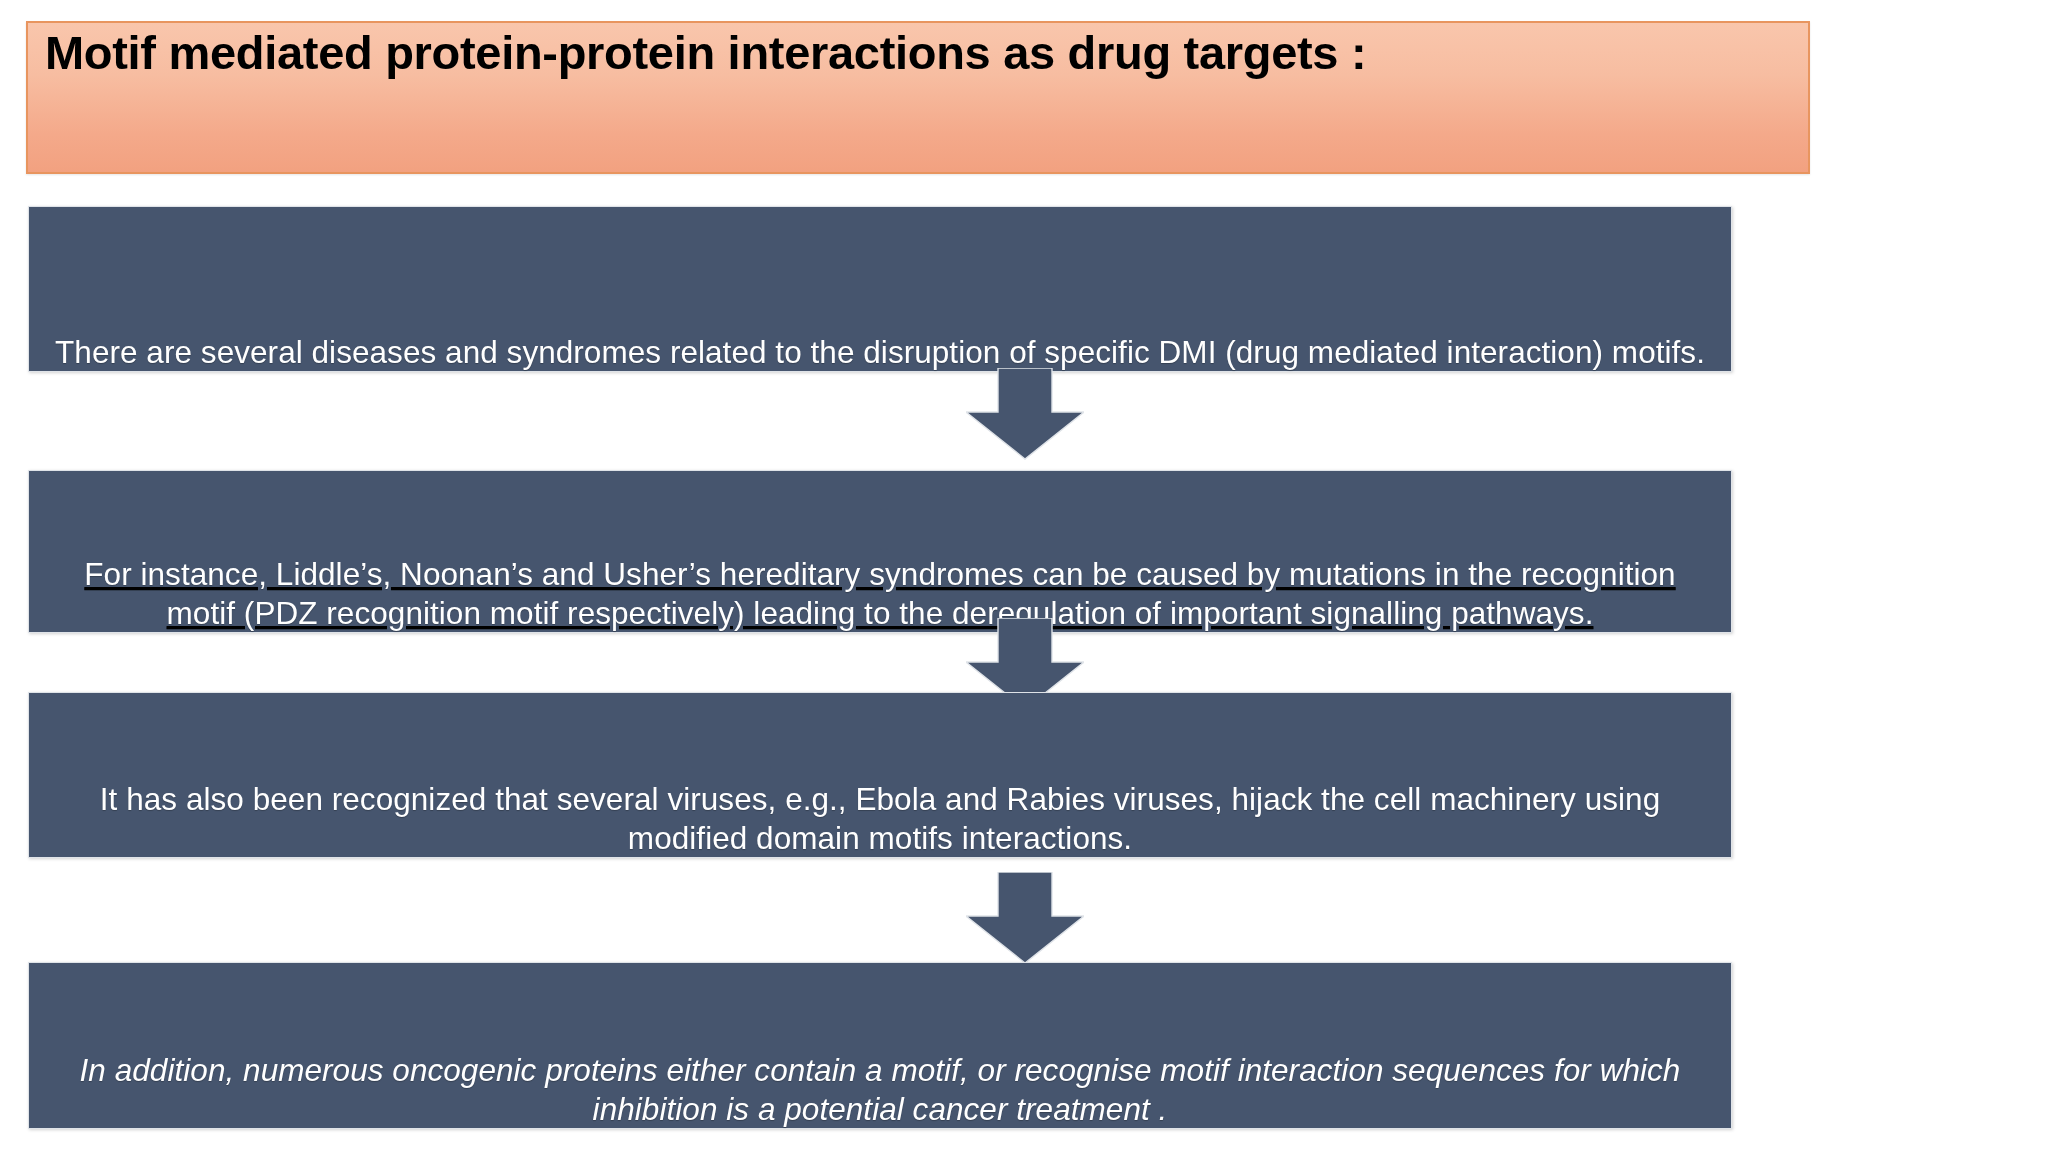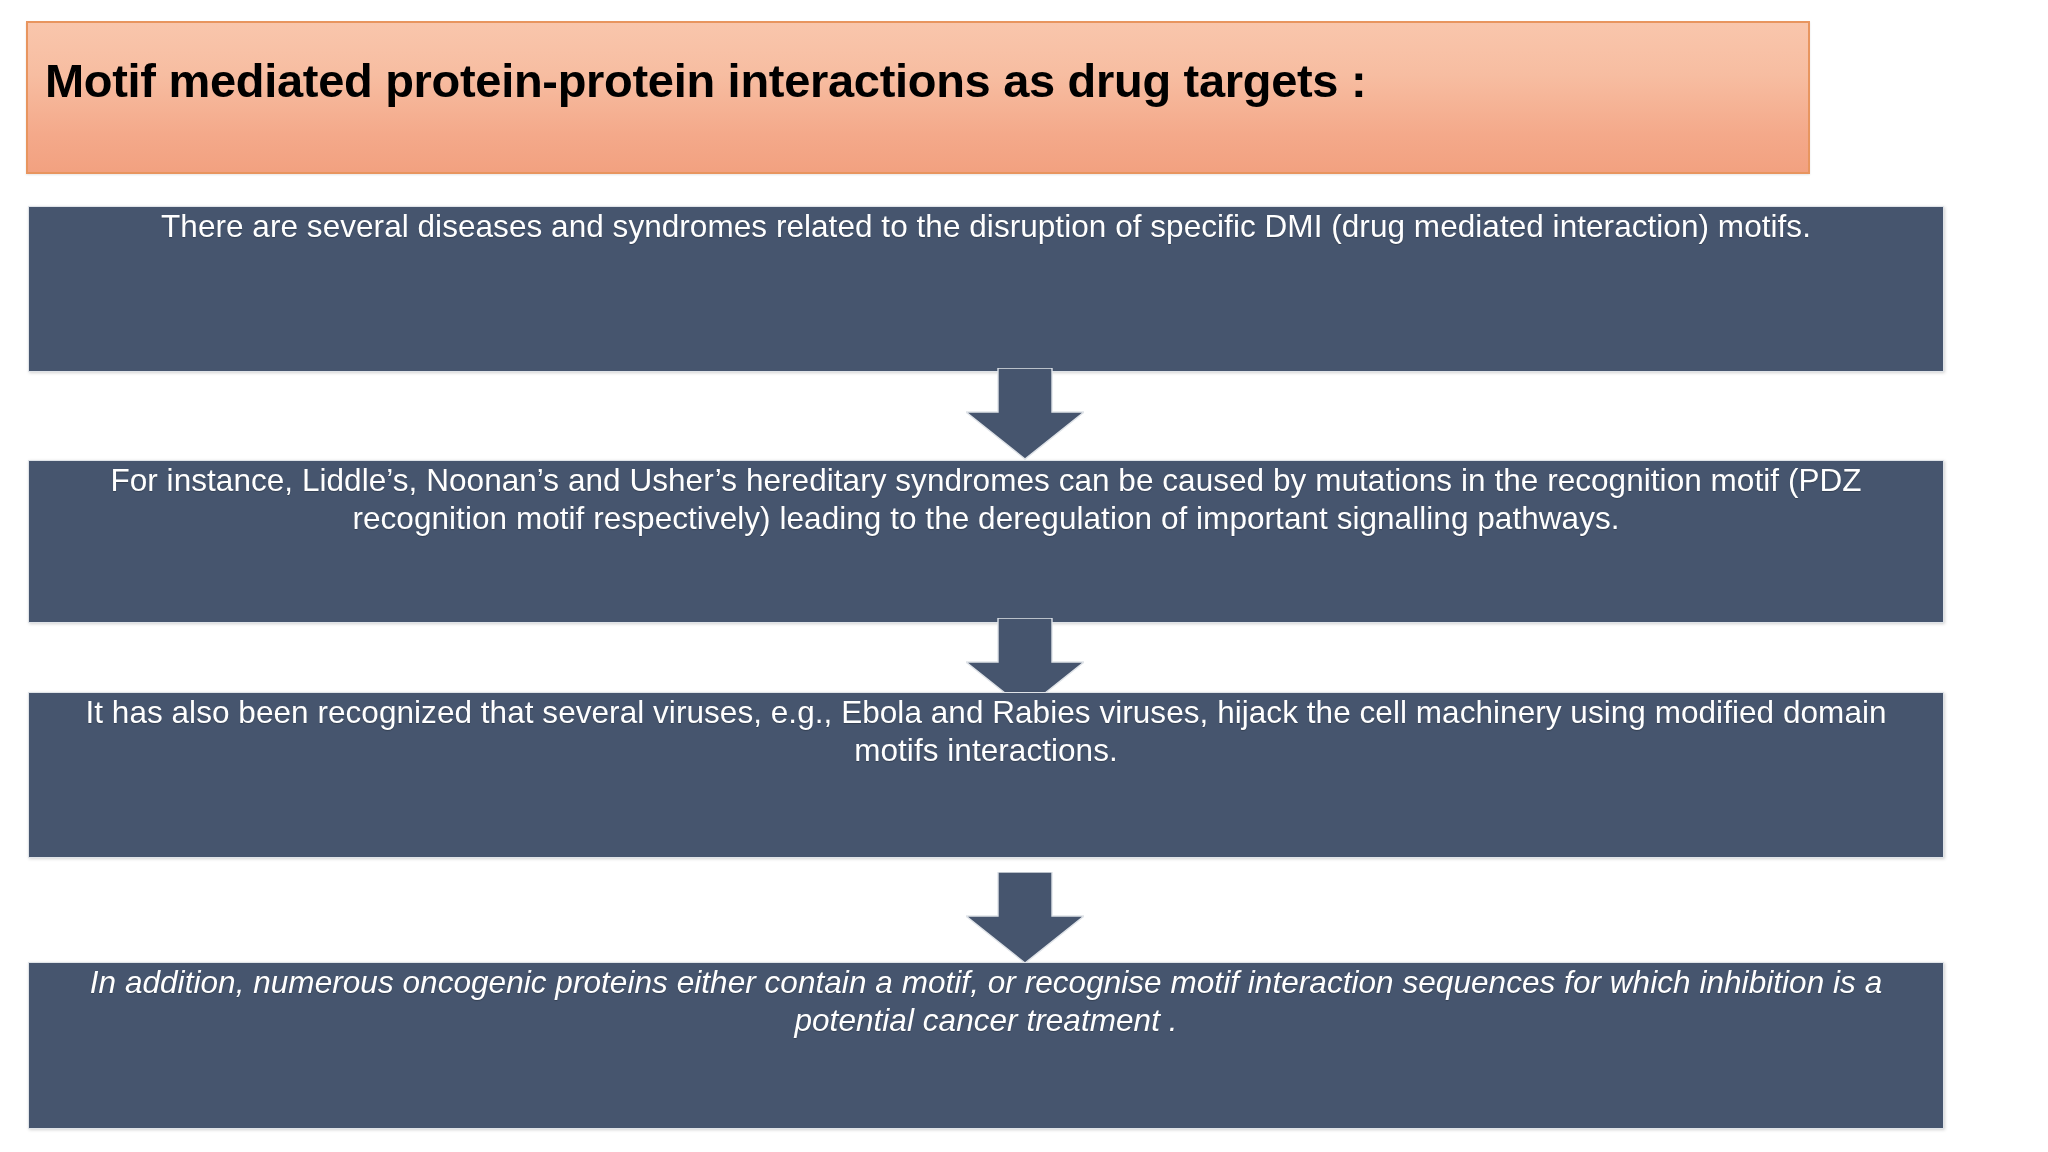--- a/index.html
+++ b/index.html
@@ -28,47 +28,46 @@
   #title-text {
     position: absolute;
     left: 17px;
     top: 3px;
     font-size: 47px;
     font-weight: bold;
     color: #000000;
     letter-spacing: -0.3px;
     white-space: nowrap;
     line-height: 1.16;
-    margin-top: 28px;
   }
 
   
   .flow-box {
     position: absolute;
     left: 28px;
-    width: 1916px;
+    width: 1704px;
     background: #46556e;
     border: 1px solid #dfe3e8;
     box-shadow: 1px 1px 3px rgba(0,0,0,0.18);
     display: flex;
-    align-items: flex-start;
+    align-items: flex-end;
     justify-content: center;
   }
   .flow-box-text {
     color: #ffffff;
     font-size: 31.5px;
     line-height: 1.22;
     text-align: center;
     padding: 0 26px;
     letter-spacing: 0.05px;
     text-shadow: 0 1px 1px rgba(0,0,0,0.25);
   }
 
   #flow-box-0 { top: 206px;  height: 166px; }
-  #flow-box-1 { top: 460px;  height: 163px; }
+  #flow-box-1 { top: 470px;  height: 163px; text-decoration: underline; }
   #flow-box-2 { top: 692px;  height: 166px; }
   #flow-box-3 { top: 962px;  height: 167px; font-style: italic; }
 
   
   .flow-arrow {
     position: absolute;
     left: 966px;
     width: 118px;
     height: 92px;
   }

